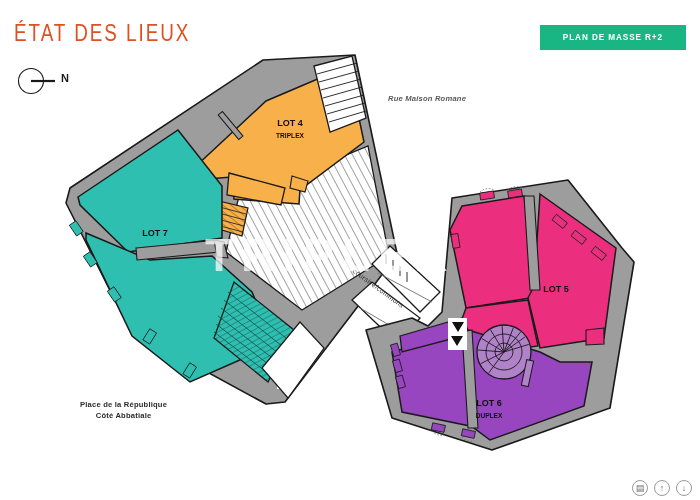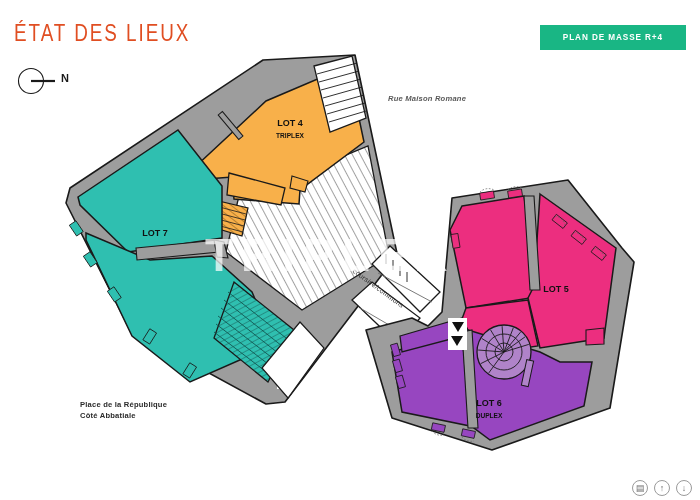--- a/index.html
+++ b/index.html
@@ -34,21 +34,21 @@
     font-size:11px;font-weight:bold;color:#1a1a1a;
   }
 
   
   .maplabel{
     position:absolute;font-size:7.6px;font-weight:bold;
     color:#595959;letter-spacing:.2px;white-space:pre-line;
     line-height:1.45;
   }
   #lbl-rue{left:388px;top:93px;font-style:italic;}
-  #lbl-place{left:80px;top:399px;color:#2b2b2b;}
+  #lbl-place{left:80px;top:399px;text-align:center;color:#2b2b2b;}
 
   
   #plan{position:absolute;left:0;top:0;width:700px;height:500px;}
 
   
   .watermark{
     position:absolute;left:205px;top:228px;
     font-family:"Liberation Sans","DejaVu Sans",sans-serif;
     font-size:46px;font-weight:bold;letter-spacing:8px;
     color:rgba(255,255,255,0.72);
@@ -64,21 +64,21 @@
   }
 
   
 </style>
 </head>
 <body>
 
 <div id="page">
 
   <div class="title">ÉTAT DES LIEUX</div>
-  <div class="badge">PLAN DE MASSE R+4</div>
+  <div class="badge">PLAN DE MASSE R+2</div>
 
   <div class="compass">
     <svg width="76" height="34" viewBox="0 0 76 34">
       <circle cx="17" cy="17" r="12.5" fill="#fff" stroke="#1a1a1a" stroke-width="1.1"></circle>
       <line x1="17" y1="17" x2="41" y2="17" stroke="#1a1a1a" stroke-width="2.2"></line>
     </svg>
     <span class="n-label">N</span>
   </div>
 
   <div class="maplabel" id="lbl-rue">Rue Maison Romane</div>

